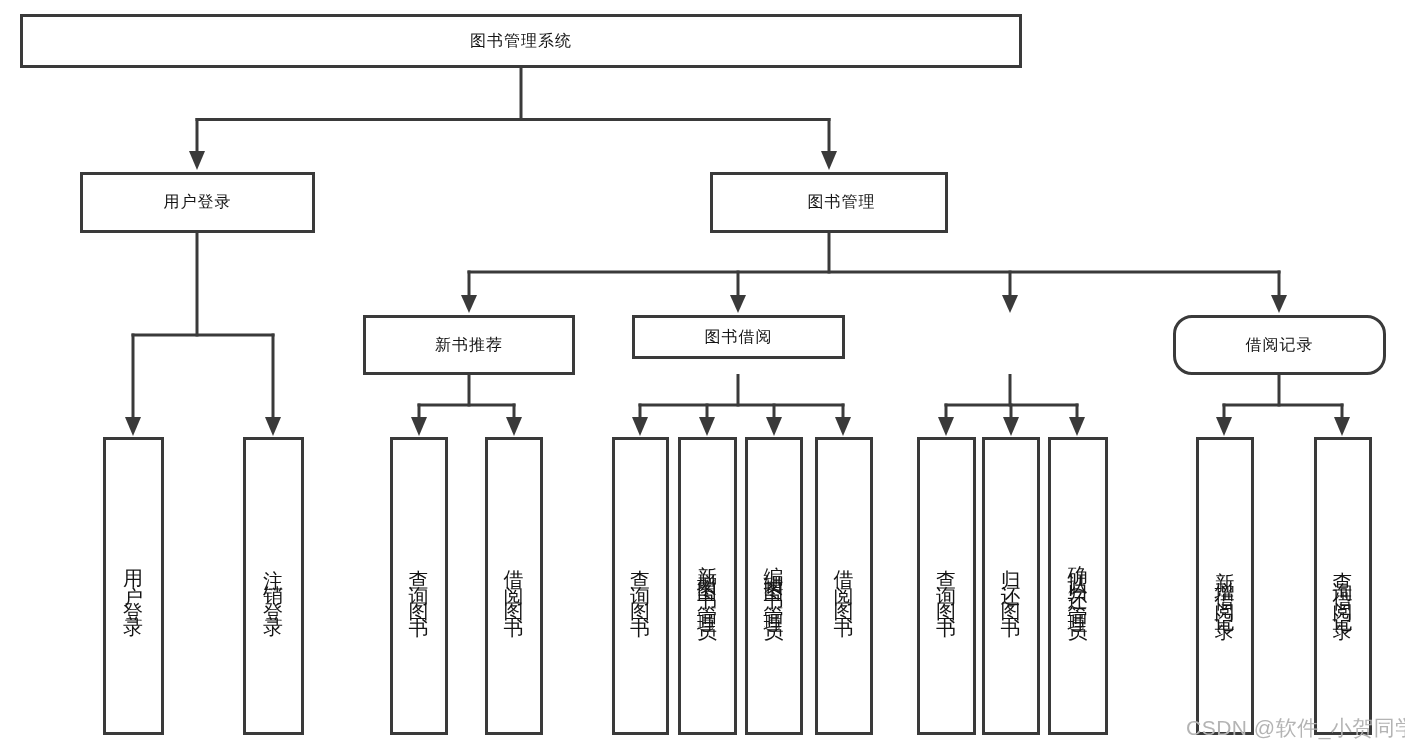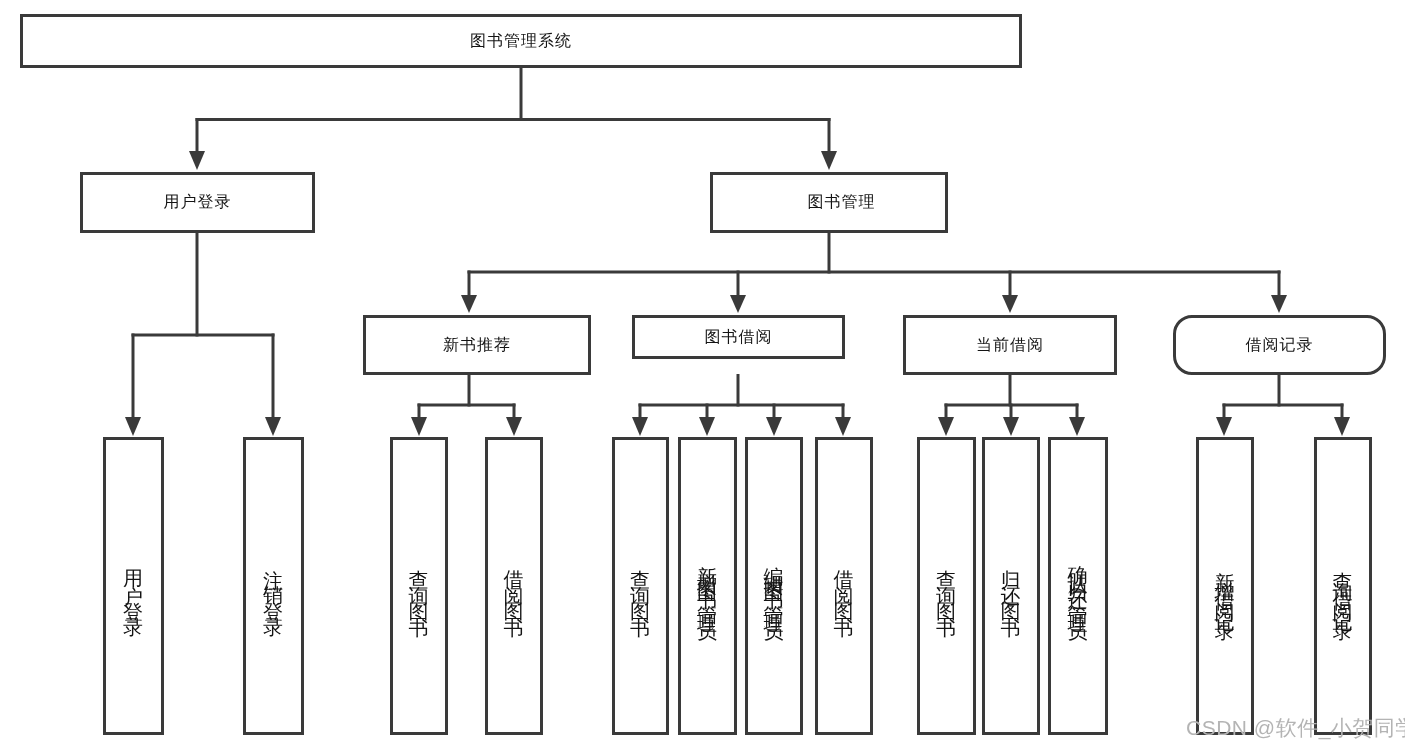--- a/index.html
+++ b/index.html
@@ -126,28 +126,25 @@
     <span>图书管理系统</span>
   </div>
 
   <div class="node hnode" style="left:80px; top:172px; width:235px; height:61px;">
     <span>用户登录</span>
   </div>
   <div class="node hnode" style="left:710px; top:172px; width:238px; height:61px;padding-left:25px;">
     <span>图书管理</span>
   </div>
 
-  <div class="node hnode" style="left:363px; top:315px; width:228px; height:60px;text-align:center;">
+  <div class="node hnode" style="left:363px; top:315px; width:212px; height:60px;text-align:center;">
     <span>新书推荐</span>
   </div>
   <div class="node hnode" style="left:632px; top:315px; width:213px; height:44px;">
     <span>图书借阅</span>
-  </div>
-  <div class="node hnode" style="left:903px; top:315px; width:214px; height:60px;">
-    <span>当前借阅</span>
   </div>
   <div class="node hnode" style="left:1173px; top:315px; width:213px; height:60px;border-radius:19px;">
     <span>借阅记录</span>
   </div>
 
   <div class="node vnode" style="left:103px; top:437px; width:61px; height:298px;">
     <span class="vt v4">用户登录</span>
   </div>
   <div class="node vnode" style="left:243px; top:437px; width:61px; height:298px;">
     <span class="vt v4">注销登录</span>

